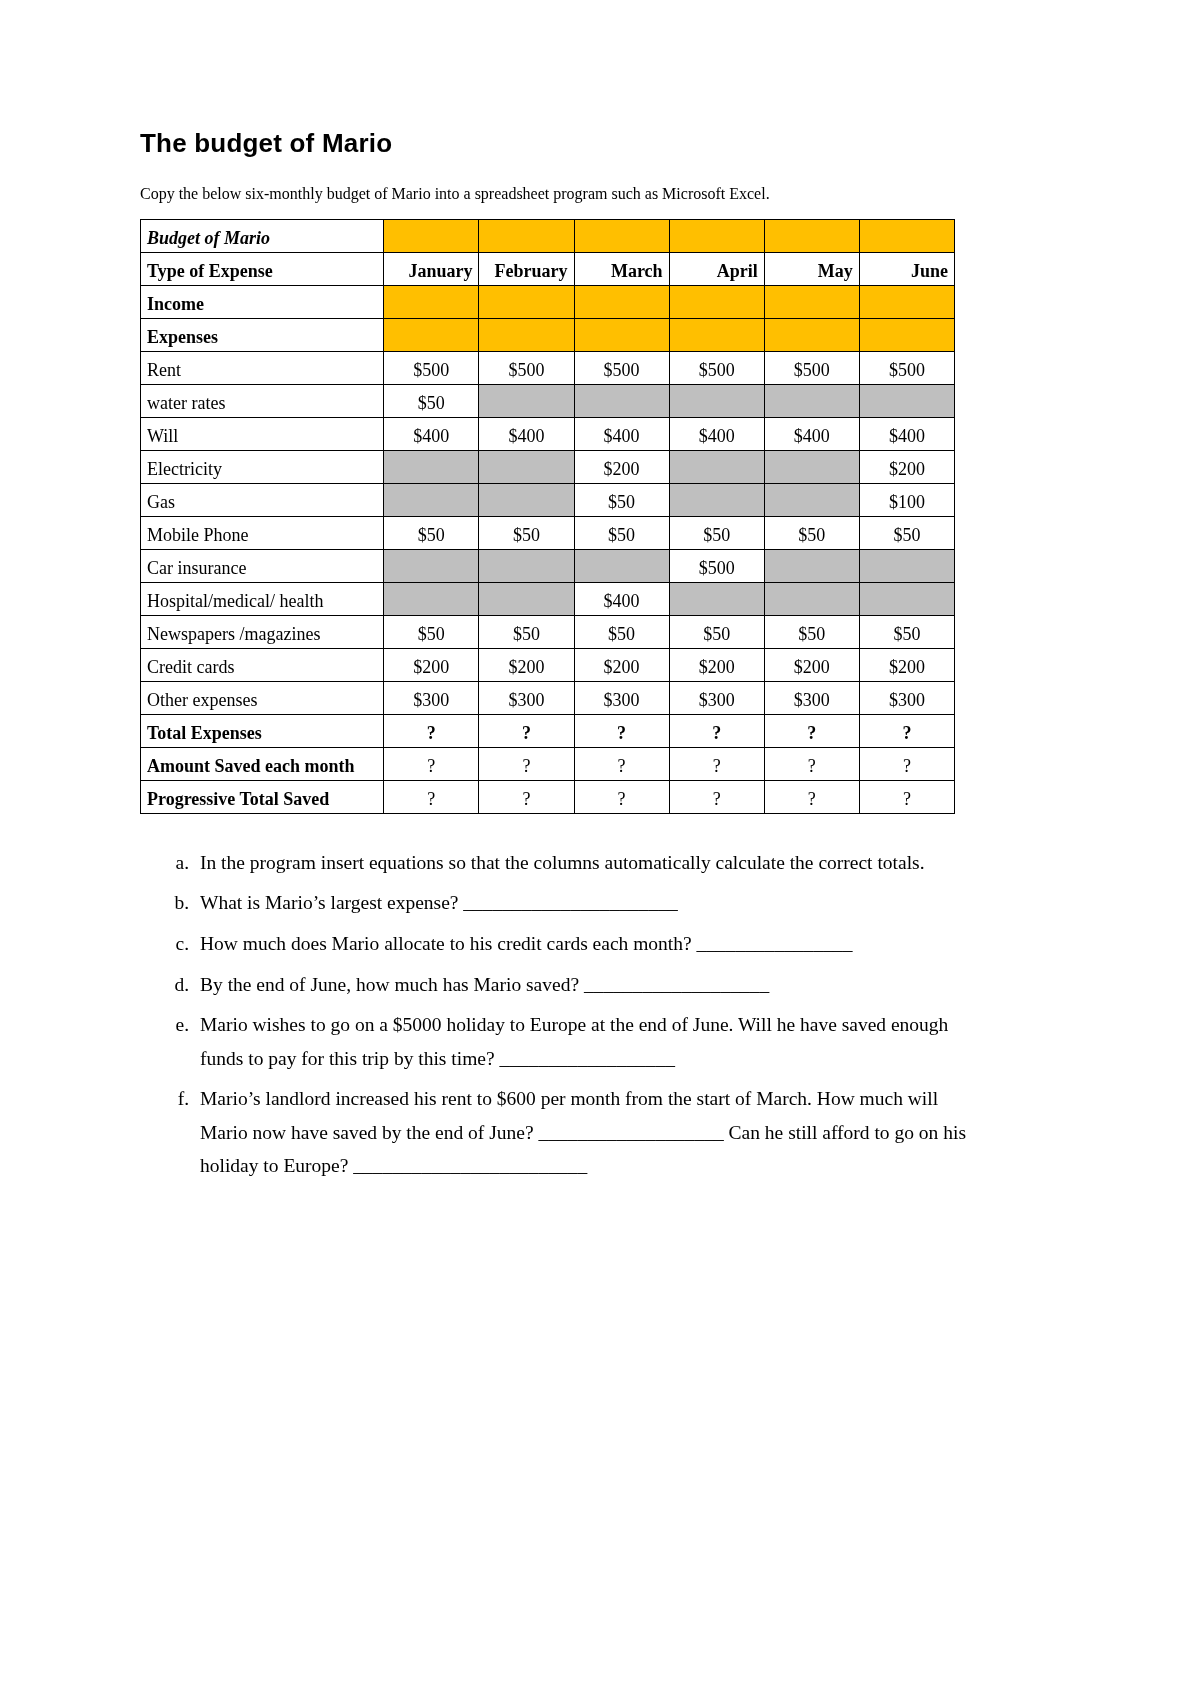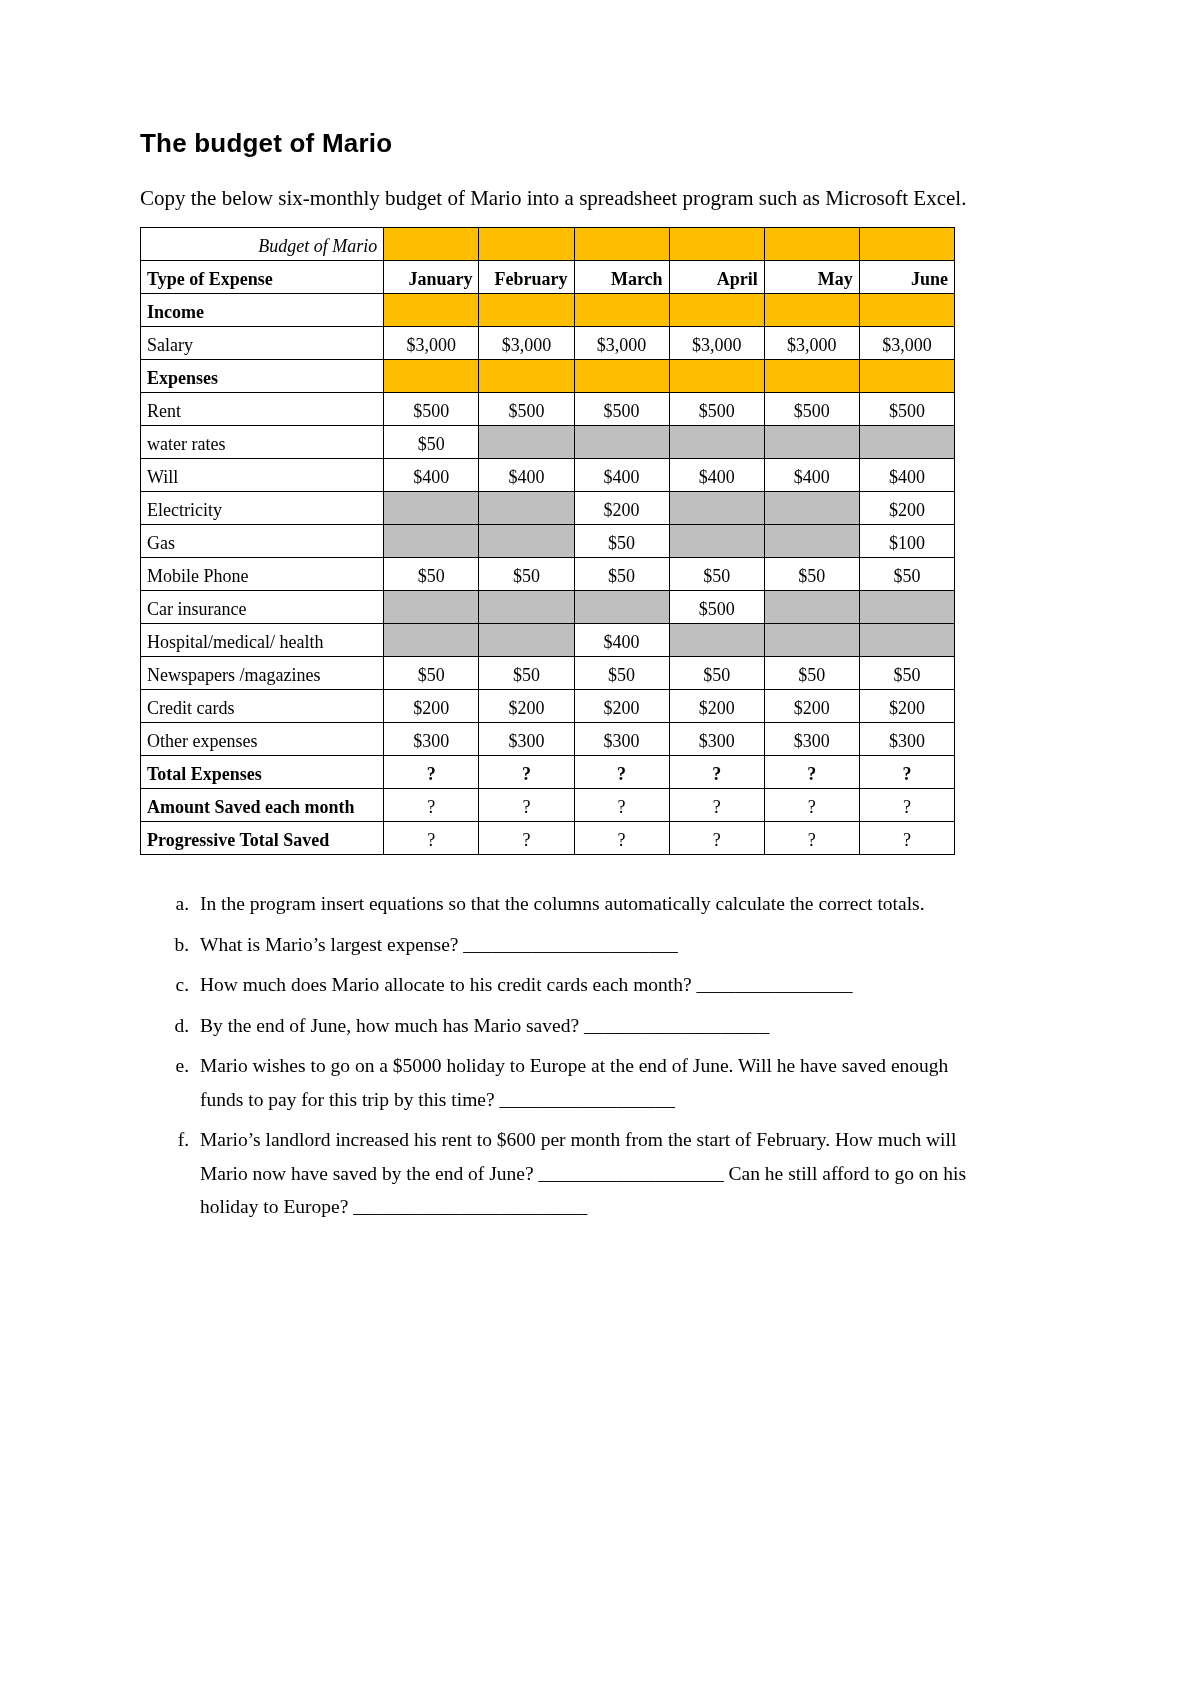--- a/index.html
+++ b/index.html
@@ -29,21 +29,21 @@
     width: 830px;
   }
   h1.doc-title {
     font-family: "Liberation Sans", sans-serif;
     font-size: 26px;
     font-weight: bold;
     margin: 0 0 22px 0;
     letter-spacing: 0.2px;
   }
   p.intro {
-    font-size: 21px;
+    font-size: 16px;
     line-height: 1.62;
     margin: 0 0 12px 0;
   }
   table.budget {
     border-collapse: collapse;
     table-layout: fixed;
     width: 815px;
     margin-top: 6px;
     font-size: 18px;
   }
@@ -58,23 +58,22 @@
     text-align: left;
   }
   td.num {
     text-align: center;
   }
   td.hdr {
     font-weight: bold;
     text-align: right;
   }
   tr.title-row td.label {
-    font-weight: normal;
+    font-weight: bold;
     font-style: italic;
-    text-align: right;
   }
   .fill-gold {
     background: #FFBF00;
   }
   .fill-gray {
     background: #BFBFBF;
   }
   .bold {
     font-weight: bold;
   }
@@ -136,29 +135,20 @@
         <tr>
           <td class="label bold">Income</td>
           <td class="fill-gold"></td>
           <td class="fill-gold"></td>
           <td class="fill-gold"></td>
           <td class="fill-gold"></td>
           <td class="fill-gold"></td>
           <td class="fill-gold"></td>
         </tr>
         <tr>
-          <td class="label">Salary</td>
-          <td class="num">$3,000</td>
-          <td class="num">$3,000</td>
-          <td class="num">$3,000</td>
-          <td class="num">$3,000</td>
-          <td class="num">$3,000</td>
-          <td class="num">$3,000</td>
-        </tr>
-        <tr>
           <td class="label bold">Expenses</td>
           <td class="fill-gold"></td>
           <td class="fill-gold"></td>
           <td class="fill-gold"></td>
           <td class="fill-gold"></td>
           <td class="fill-gold"></td>
           <td class="fill-gold"></td>
         </tr>
         <tr>
           <td class="label">Rent</td>
@@ -288,17 +278,17 @@
         </tr>
       </tbody>
     </table>
 
     <ol class="questions">
       <li>In the program insert equations so that the columns automatically calculate the correct totals.</li>
       <li>What is Mario’s largest expense? ______________________</li>
       <li> How much does Mario allocate to his credit cards each month? ________________</li>
       <li>By the end of June, how much has Mario saved? ___________________</li>
       <li>Mario wishes to go on a $5000 holiday to Europe at the end of June. Will he have saved enough funds to pay for this trip by this time? __________________</li>
-      <li>Mario’s landlord increased his rent to $600 per month from the start of February. How much will Mario now have saved by the end of June? ___________________ Can he still afford to go on his holiday to Europe? ________________________</li>
+      <li>Mario’s landlord increased his rent to $600 per month from the start of March. How much will Mario now have saved by the end of June? ___________________ Can he still afford to go on his holiday to Europe? ________________________</li>
     </ol>
 
   </div>
 </div>
 
 </body></html>

